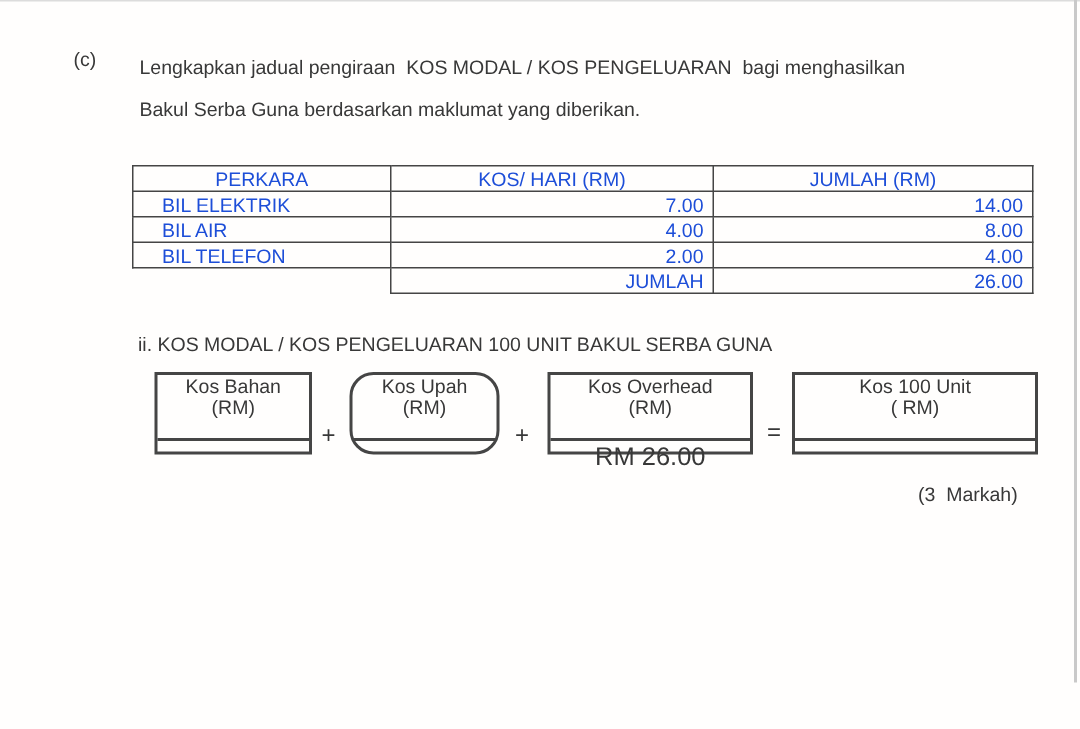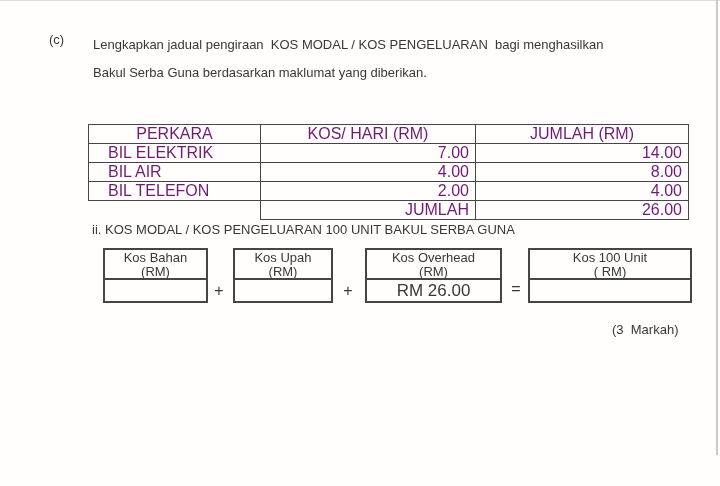--- a/index.html
+++ b/index.html
@@ -26,54 +26,54 @@
   }
   .q-text {
     position: absolute; left: 93px; top: 31px; width: 585px;
     font-size: 13px; line-height: 28px; white-space: pre-wrap;
   }
   .sec1-title {
     position: absolute; left: 93px; top: 81px;
     font-size: 13px; white-space: nowrap;
   }
   .kos-table {
-    position: absolute; left: 88px; top: 124px;
+    position: absolute; left: 88px; top: 110px;
     border-collapse: collapse; table-layout: fixed;
-    font-size: 16px; color: #701a75;
+    font-size: 13px; color: #1d4ed8;
   }
   .kos-table th, .kos-table td {
     border: 1.5px solid #454545;
     padding: 0 6px; height: 16px;
     font-weight: normal; overflow: hidden; white-space: nowrap;
   }
   .kos-table th { text-align: center; }
   .kos-table td.c1 { text-align: left; padding-left: 19px; }
   .kos-table td.num { text-align: right; padding-right: 6px; }
   .kos-table td.blank { border: none; background: transparent; }
   .sec2-title {
     position: absolute; left: 92px; top: 222px;
     font-size: 13px; white-space: nowrap;
   }
   .fbox {
     position: absolute; top: 248px; height: 55px;
     border: 2px solid #454545; box-sizing: border-box;
     background: transparent;
   }
   .fbox-head {
-    height: 30px; box-sizing: border-box;
+    height: 44px; box-sizing: border-box;
     border-bottom: 2px solid #454545;
     text-align: center; font-size: 13px; line-height: 13.5px;
     padding-top: 1px; white-space: nowrap; overflow: hidden;
   }
   .fbox-value {
     height: 16px; text-align: center;
     font-size: 17px; line-height: 21px; white-space: nowrap;
   }
   .box-bahan    { left: 103px; width: 105px; }
-  .box-upah     { left: 233px; width: 100px; }
+  .box-upah     { left: 233px; width: 100px; border-radius: 16px; }
   .box-overhead { left: 365px; width: 137px; }
   .box-unit100  { left: 528px; width: 164px; }
   .op {
     position: absolute; width: 16px; text-align: center;
     font-size: 16px; line-height: 16px; color: #383838;
   }
   .op-plus1  { left: 211px; top: 283px; }
   .op-plus2  { left: 340px; top: 283px; }
   .op-equals { left: 508px; top: 281px; }
   .marks {

